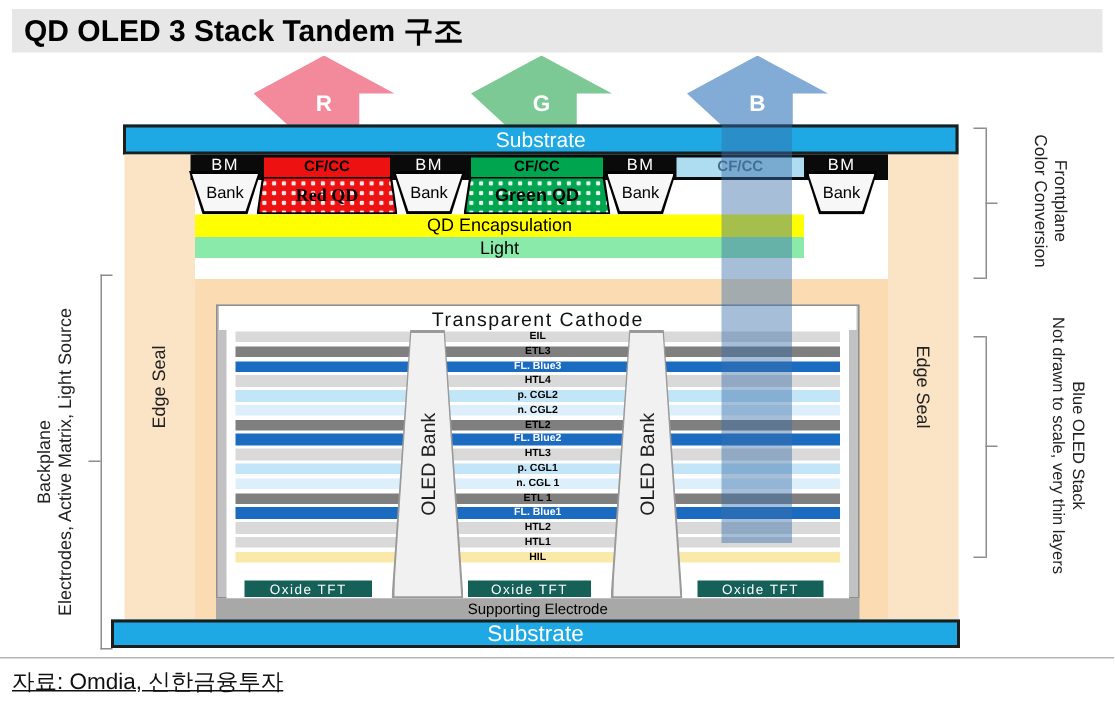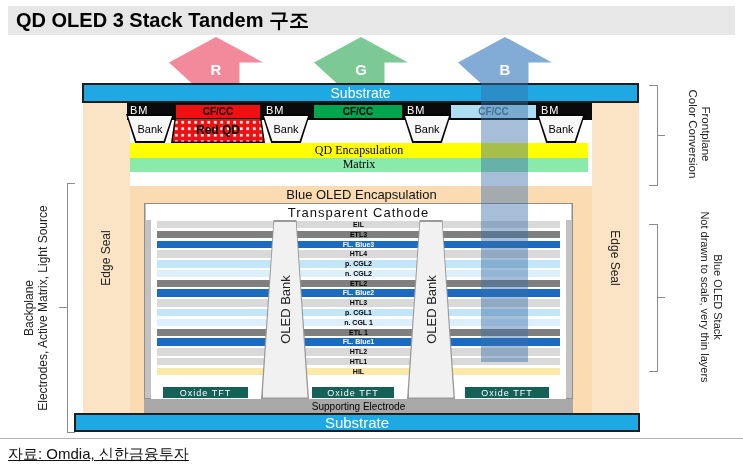--- a/index.html
+++ b/index.html
@@ -22,32 +22,32 @@
 
   
   .substrate{background:#1ea9e4;border:2px solid #1d1d1b;color:#fff;}
 
   
   .seal{top:103px;width:47px;height:310px;background:#fbe3c5;}
   .peach-encap{left:123px;top:186px;width:477px;height:227px;background:#fbdcb2;}
 
   
   .bm-band{left:127px;top:103px;width:465px;height:17px;background:#0a0a0a;}
-  .bm-lbl{top:104px;width:40px;color:#fff;font-size:11px;letter-spacing:1px;}
+  .bm-lbl{top:104px;width:40px;color:#fff;font-size:11px;text-align:center;letter-spacing:1px;}
   .cfcc{top:105px;height:12.5px;font-size:10px;font-weight:bold;display:flex;align-items:center;justify-content:center;}
   .trap{position:absolute;}
   .trap .in{position:absolute;inset:2px;display:flex;align-items:center;justify-content:center;}
   .bank{top:114px;width:48px;height:29px;background:#000;clip-path:polygon(0 0,100% 0,81% 100%,19% 100%);}
   .bank .in{background:#f7f7f7;clip-path:polygon(0 0,100% 0,81% 100%,19% 100%);font-size:11px;color:#000;}
   .qd{top:117px;height:26px;background:#000;clip-path:polygon(4% 0,96% 0,100% 100%,0 100%);}
   .qd .in{inset:1.5px;clip-path:polygon(4% 0,96% 0,100% 100%,0 100%);font-weight:bold;font-size:12px;color:#000;}
   .dots{background-image:radial-gradient(circle,rgba(255,255,255,.92) 1.4px,transparent 1.7px);background-size:6.5px 6.5px;}
 
   
-  .film{left:130px;width:458px;font-size:12px;display:flex;align-items:center;justify-content:center;font-family:Liberation Serif, serif;}
+  .film{left:130px;width:406px;font-size:12px;display:flex;align-items:center;justify-content:center;}
 
   
   .panel{left:144px;top:203px;width:429px;height:196px;background:#c2c2c2;border:1px solid #8f8f8f;}
   .cathode{left:146px;top:204px;width:425px;height:16px;background:#fff;font-size:13px;letter-spacing:1px;}
   .inner-white{left:151px;top:220px;width:415px;height:179px;background:#fff;}
   .layers{left:157px;top:221px;width:403px;}
   .lrow{height:7.4px;margin-bottom:2.4px;text-align:center;font-size:7px;line-height:7.6px;font-weight:bold;color:#000;overflow:hidden;}
   .l-gray{background:#d9d9d9}.l-etl{background:#7f7f7f}
   .l-fl{background:#1b6cc0;color:#fff}
   .l-pcgl{background:#c3e5f8}.l-ncgl{background:#ddeffb}
@@ -80,36 +80,40 @@
   <div class="abs arrow" style="left:314px;background:#7cc996;">
     <span>G</span>
   </div>
   <div class="abs arrow" style="left:458px;background:#82abd6;">
     <span>B</span>
   </div>
 
   <div class="abs ctr substrate" style="left:82px;top:83px;width:557px;height:20px;font-size:14px;">Substrate</div>
 
   <div class="abs peach-encap"></div>
-  <div class="abs ctr" style="left:123px;top:187px;width:477px;height:15px;font-size:13px;color:#111;">Blue OLED Encapsulation</div>
 
   <div class="abs seal" style="left:83px;"></div>
   <div class="abs seal" style="left:592px;"></div>
   <div class="vtext" style="left:56px;top:248px;width:100px;height:20px;transform:rotate(-90deg);font-size:12px;">Edge Seal</div>
   <div class="vtext" style="left:565px;top:248px;width:100px;height:20px;transform:rotate(90deg);font-size:12px;">Edge Seal</div>
 
   <div class="abs bm-band"></div>
   <div class="abs bm-lbl" style="left:130px;">BM</div>
   <div class="abs bm-lbl" style="left:266px;">BM</div>
   <div class="abs bm-lbl" style="left:407px;">BM</div>
   <div class="abs bm-lbl" style="left:541px;">BM</div>
 
   <div class="trap qd" style="left:171px;width:94px;">
-    <div class="in dots" style="background-color:#ee1111;">
+    <div class="in dots" style="background-color:#ee1111;font-family:Liberation Serif, serif;">
       <span>Red QD</span>
+    </div>
+  </div>
+  <div class="trap qd" style="left:309px;width:98px;">
+    <div class="in dots" style="background-color:#00a550;">
+      <span>Green QD</span>
     </div>
   </div>
 
   <div class="abs cfcc" style="left:176px;width:84px;background:#ee1111;color:#000;">CF/CC</div>
   <div class="abs cfcc" style="left:314px;width:88px;background:#00a550;color:#000;">CF/CC</div>
   <div class="abs cfcc" style="left:451px;width:85px;background:#aedcf0;color:#4c7086;">CF/CC</div>
 
   <div class="trap bank" style="left:126px;">
     <div class="in">Bank</div>
   </div>
@@ -117,21 +121,21 @@
     <div class="in">Bank</div>
   </div>
   <div class="trap bank" style="left:403px;">
     <div class="in">Bank</div>
   </div>
   <div class="trap bank" style="left:537px;">
     <div class="in">Bank</div>
   </div>
 
   <div class="abs film" style="top:143px;height:14.5px;background:#ffff00;color:#000;">QD Encapsulation</div>
-  <div class="abs film" style="top:157.5px;height:14.5px;background:#8aeaaa;color:#000;">Matrix</div>
+  <div class="abs film" style="top:157.5px;height:14.5px;background:#8aeaaa;color:#000;">Light</div>
 
   <div class="abs panel"></div>
   <div class="abs ctr cathode">Transparent Cathode</div>
   <div class="abs inner-white"></div>
 
   <div class="abs layers">
     <div class="lrow l-gray">EIL</div>
     <div class="lrow l-etl">ETL3</div>
     <div class="lrow l-fl">FL. Blue3</div>
     <div class="lrow l-gray">HTL4</div>

